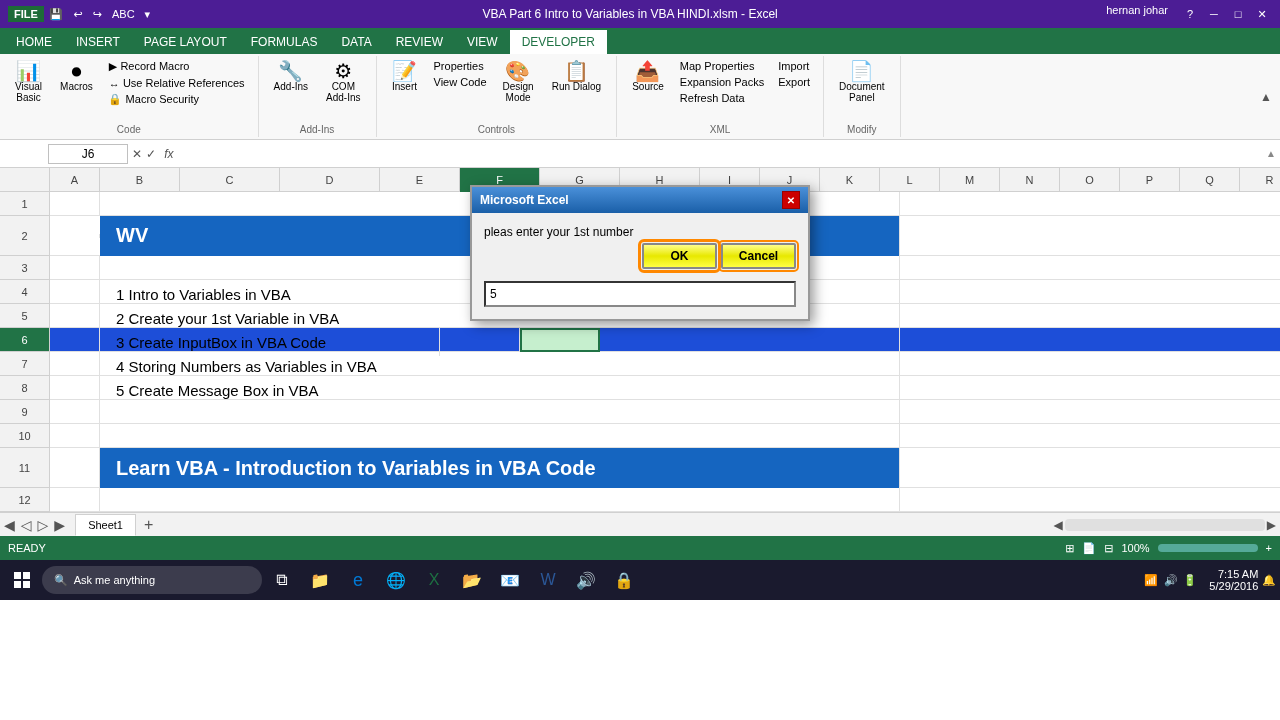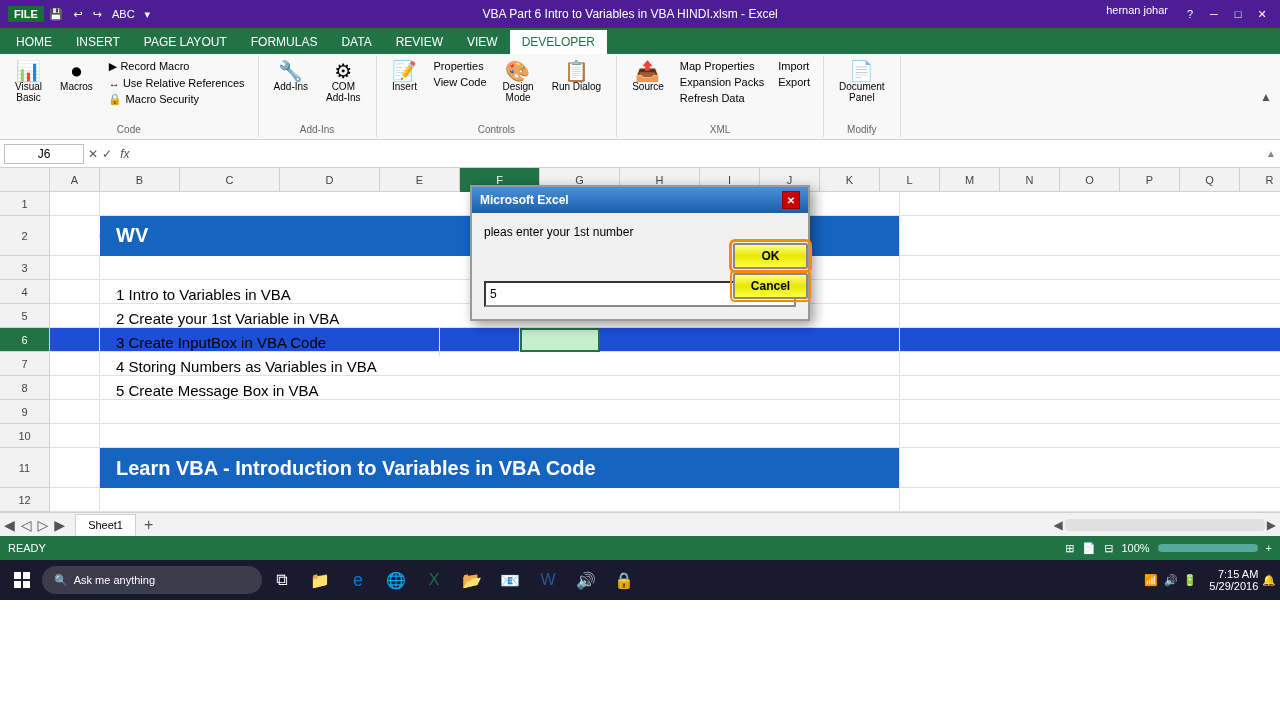--- a/index.html
+++ b/index.html
@@ -111,20 +111,21 @@
       padding: 0 4px;
       gap: 4px;
     }
     .name-box {
       width: 80px;
       border: 1px solid #c0c0c0;
       height: 20px;
       font-size: 12px;
       padding: 0 4px;
       text-align: center;
+      margin-left: 44px;
     }
     .fx-btn { font-size: 12px; color: #555; padding: 0 4px; font-style: italic; }
     .formula-input { flex: 1; border: none; outline: none; font-size: 12px; }
 
     
     .col-headers {
       display: flex;
       background: #f2f2f2;
       border-bottom: 1px solid #d0d0d0;
       height: 24px;
@@ -320,24 +321,24 @@
     }
     .dialog-body {
       padding: 12px;
     }
     .dialog-message {
       font-size: 12px;
       margin-bottom: 12px;
     }
     .dialog-buttons {
       display: flex;
-      flex-direction: column;
+      flex-direction: row;
       gap: 4px;
       position: absolute;
-      right: 0;
+      right: 12px;
       top: 30px;
     }
     .dialog-btn {
       min-width: 75px;
       height: 26px;
       border: 2px solid #888;
       background: linear-gradient(180deg, #ffff88 0%, #e8e800 50%, #ffff44 100%);
       font-size: 12px;
       cursor: pointer;
       display: flex;

